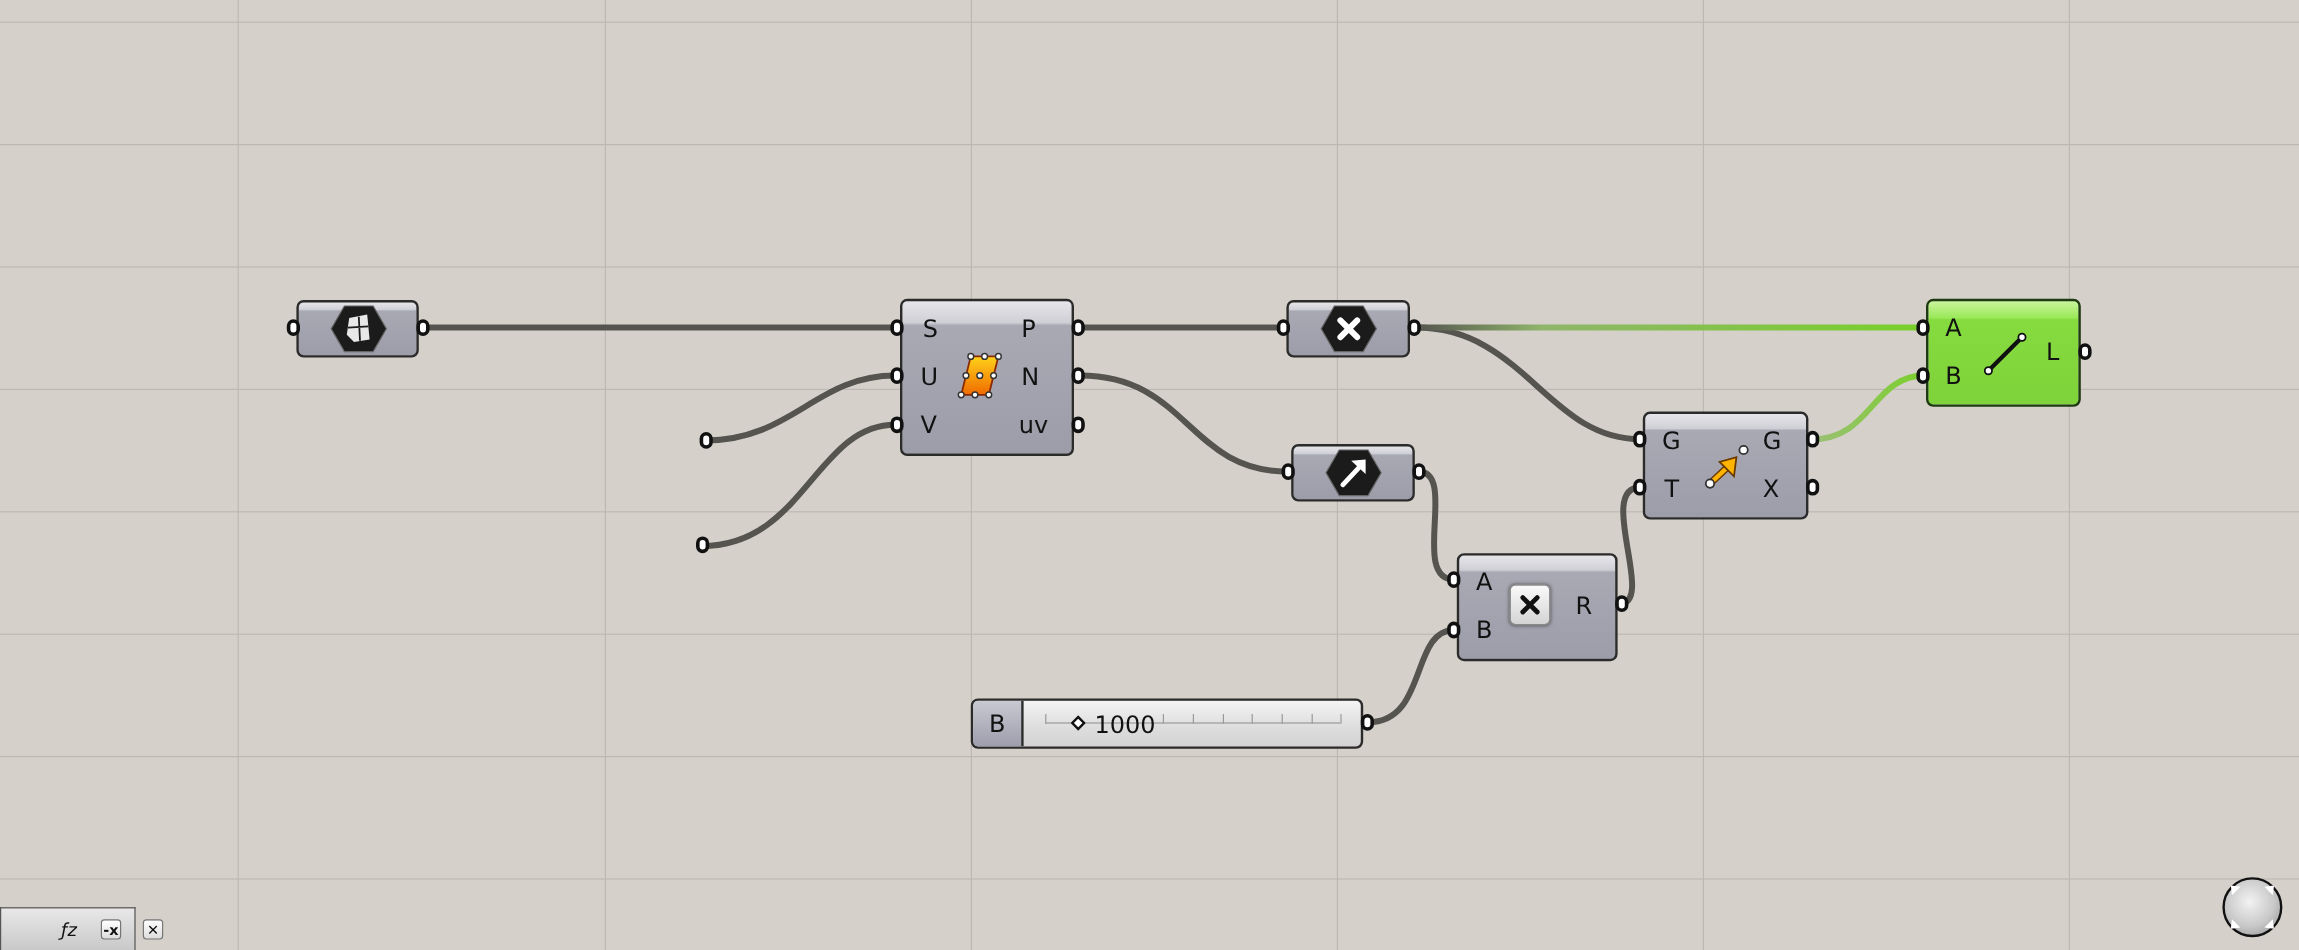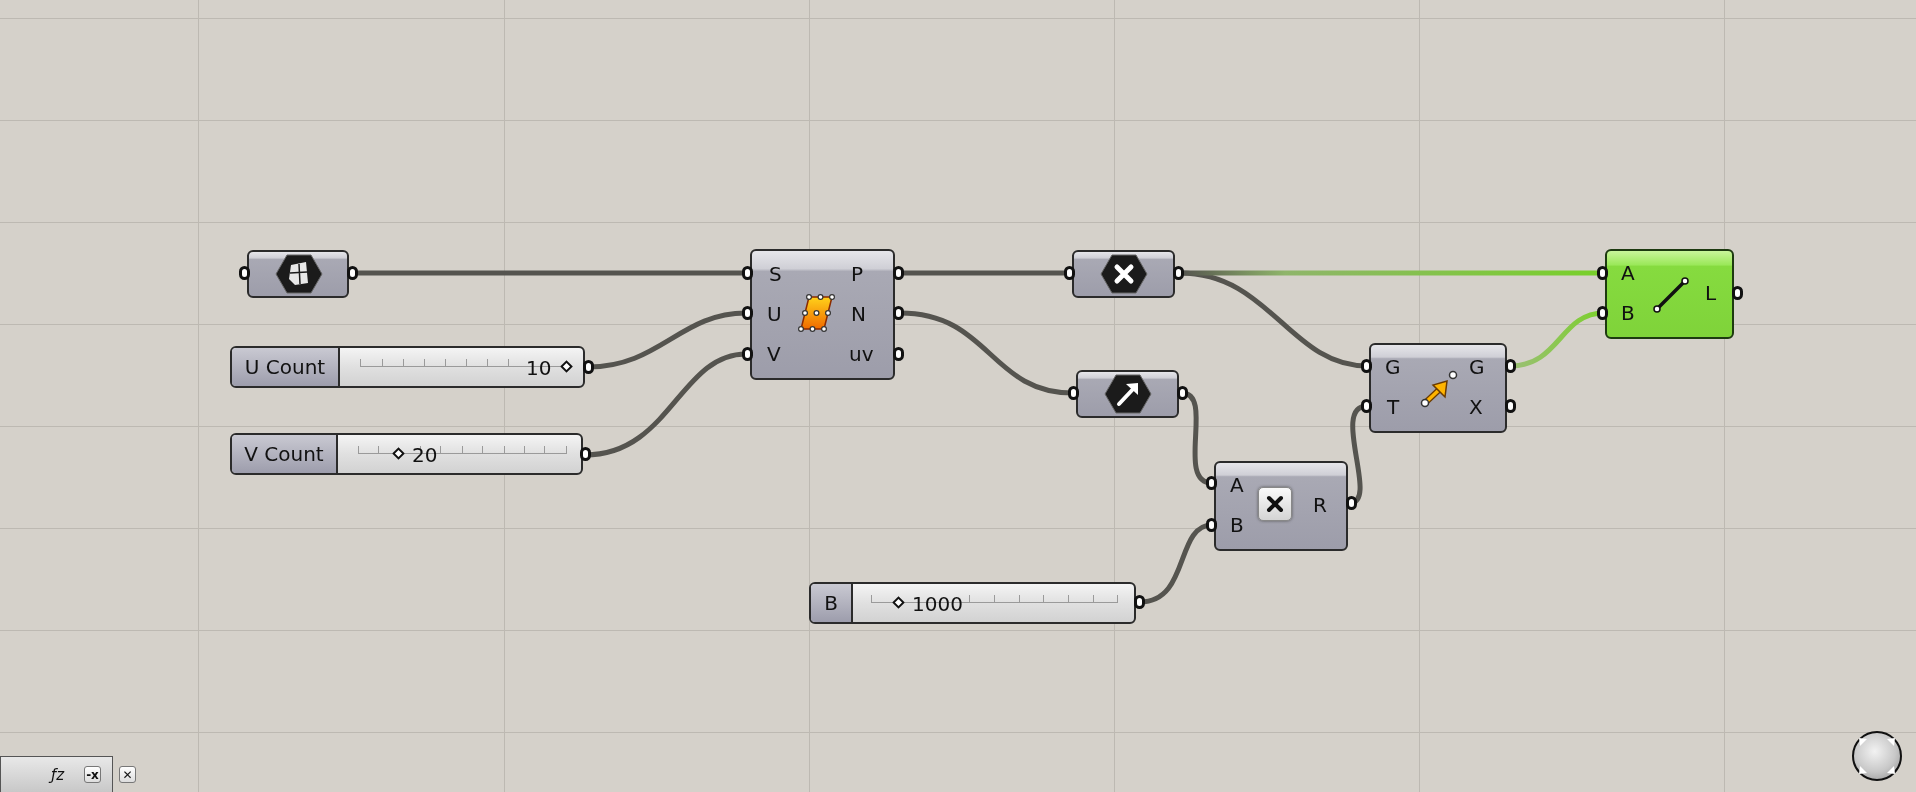--- a/index.html
+++ b/index.html
@@ -128,52 +128,22 @@
   <div class="comp" style="left:247px; top:250px; width:102px; height:48px;">
     <svg class="hex-icon" style="left:26px; top:1px;" viewBox="0 0 48 42">
       <polygon points="12,2 36,2 47,21 36,40 12,40 1,21" fill="#1b1b1b" stroke="#666" stroke-width="1"></polygon>
       <path d="M16 12 L31 9 L33 30 L20 32 L14 26 Z" fill="#e8e8e8"></path>
       <path d="M24 11 L25 31 M15 20 L32 19" stroke="#1b1b1b" stroke-width="1.5"></path>
     </svg>
   </div>
   <div class="grip" style="left:239px; top:266px;"></div>
   <div class="grip" style="left:347px; top:266px;"></div>
 
-  <div class="slider" style="left:230px; top:346px; width:355px;">
-    <div class="name" style="width:106px;">U Count</div>
-    <div class="track" style="left:128px; width:210px;"></div>
-    <div class="tick" style="left:128px"></div>
-    <div class="tick" style="left:150px"></div>
-    <div class="tick" style="left:171px"></div>
-    <div class="tick" style="left:192px"></div>
-    <div class="tick" style="left:213px"></div>
-    <div class="tick" style="left:234px"></div>
-    <div class="tick" style="left:255px"></div>
-    <div class="tick" style="left:276px"></div>
-    <div class="value" style="left:294px;">10</div>
-    <div class="knob" style="left:330px;"></div>
-  </div>
   <div class="grip" style="left:583px; top:360px;"></div>
 
-  <div class="slider" style="left:230px; top:433px; width:353px;">
-    <div class="name" style="width:104px;">V Count</div>
-    <div class="track" style="left:126px; width:208px;"></div>
-    <div class="tick" style="left:126px"></div>
-    <div class="tick" style="left:146px"></div>
-    <div class="tick" style="left:188px"></div>
-    <div class="tick" style="left:208px"></div>
-    <div class="tick" style="left:230px"></div>
-    <div class="tick" style="left:250px"></div>
-    <div class="tick" style="left:272px"></div>
-    <div class="tick" style="left:292px"></div>
-    <div class="tick" style="left:312px"></div>
-    <div class="tick" style="left:334px"></div>
-    <div class="knob" style="left:162px;"></div>
-    <div class="value" style="left:180px;">20</div>
-  </div>
   <div class="grip" style="left:580px; top:447px;"></div>
 
   <div class="comp" style="left:750px; top:249px; width:145px; height:131px;">
     <span class="port-lbl" style="left:17px; top:13px;">S</span>
     <span class="port-lbl" style="left:15px; top:53px;">U</span>
     <span class="port-lbl" style="left:15px; top:93px;">V</span>
     <span class="port-lbl" style="left:99px; top:13px;">P</span>
     <span class="port-lbl" style="left:99px; top:53px;">N</span>
     <span class="port-lbl" style="left:97px; top:93px;">uv</span>
     <svg style="position:absolute; left:45px; top:40px; width:40px; height:44px;" viewBox="0 0 40 44">

